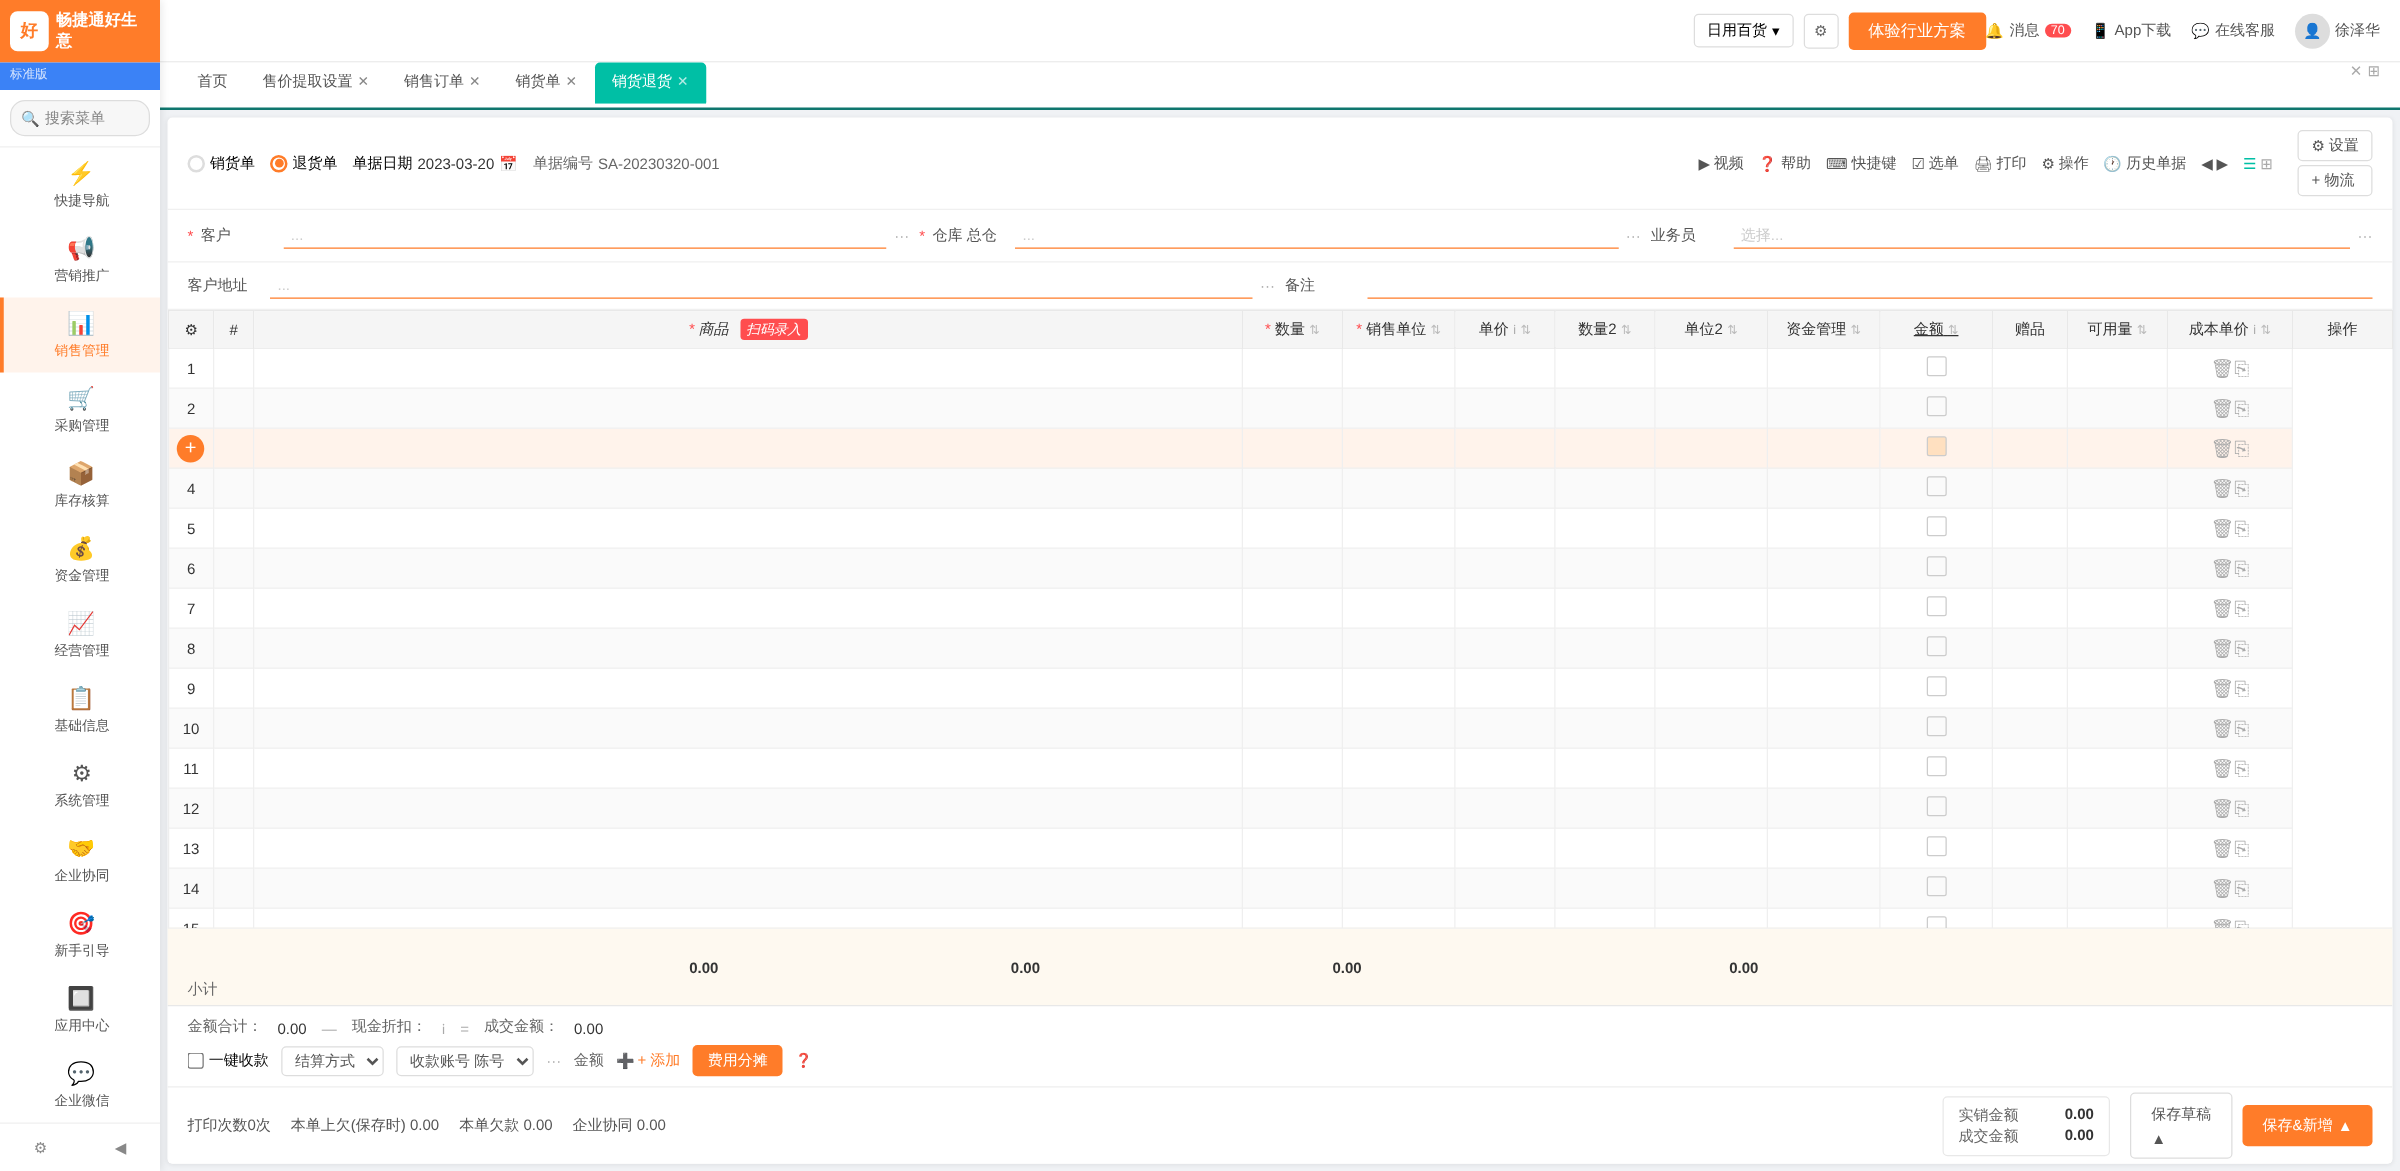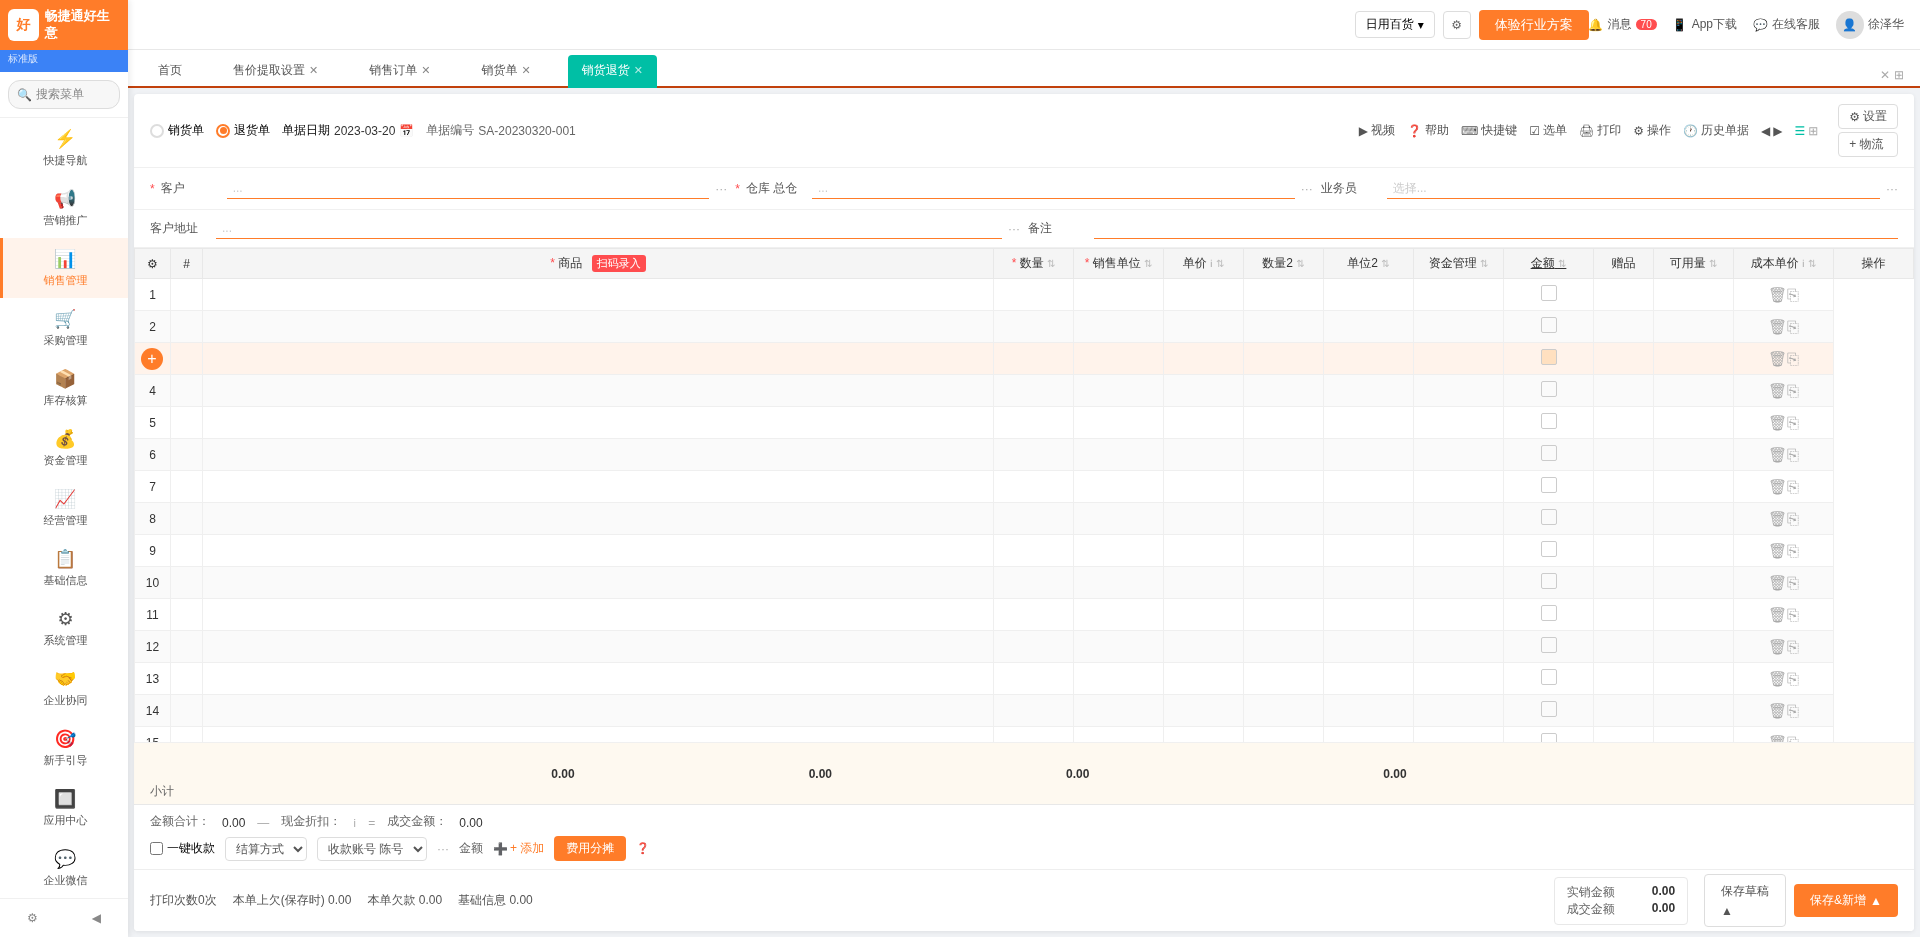--- a/index.html
+++ b/index.html
@@ -29,21 +29,21 @@
     .topbar-left { display: flex; align-items: center; gap: 8px; }
     .topbar-select { display: flex; align-items: center; gap: 4px; padding: 4px 10px; border: 1px solid #ddd; border-radius: 4px; background: #fff; cursor: pointer; }
     .topbar-gear { width: 28px; height: 28px; border: 1px solid #ddd; border-radius: 4px; display: flex; align-items: center; justify-content: center; cursor: pointer; color: #666; }
     .topbar-exp-btn { background: #ff7c29; color: #fff; border: none; border-radius: 4px; padding: 6px 16px; cursor: pointer; font-size: 13px; }
     .topbar-right { display: flex; align-items: center; gap: 16px; color: #555; }
     .topbar-right-item { display: flex; align-items: center; gap: 4px; cursor: pointer; }
     .notif-badge { background: #ff4d4f; color: #fff; border-radius: 8px; padding: 0 5px; font-size: 10px; min-width: 18px; text-align: center; }
     .topbar-avatar { width: 28px; height: 28px; border-radius: 50%; background: #ddd; display: flex; align-items: center; justify-content: center; color: #fff; font-size: 12px; overflow: hidden; }
 
     
-    .tabbar { height: 38px; background: #fff; display: flex; align-items: flex-end; padding: 0 16px; border-bottom: 2px solid #c2410c; gap: 23px; }
+    .tabbar { height: 38px; background: #fff; display: flex; align-items: flex-start; padding: 0 16px; border-bottom: 2px solid #0f766e; }
     .tab { display: flex; align-items: center; gap: 4px; padding: 7px 14px; cursor: pointer; color: #555; border-radius: 4px 4px 0 0; font-size: 13px; position: relative; border-bottom: 2px solid transparent; margin-bottom: -2px; }
     .tab.active { color: #fff; background: #00bfa5; border-bottom-color: #00bfa5; }
     .tab-close { color: inherit; opacity: 0.7; cursor: pointer; font-size: 11px; }
 
     
     .content { flex: 1; overflow: hidden; display: flex; flex-direction: column; background: #fff; margin: 6px 6px 6px 6px; border-radius: 4px; box-shadow: 0 1px 4px rgba(0,0,0,0.08); }
 
     
     .form-header { padding: 10px 16px; border-bottom: 1px solid #f0f0f0; display: flex; align-items: center; justify-content: space-between; }
     .form-header-left { display: flex; align-items: center; gap: 12px; }
@@ -68,21 +68,21 @@
     .field-input::placeholder { color: #ccc; }
     .field-dots { color: #aaa; cursor: pointer; }
     .form-fields-2 { padding: 8px 16px; display: grid; grid-template-columns: 1fr 1fr; gap: 8px; border-bottom: 1px solid #f0f0f0; }
     .data-table { width: 100%; border-collapse: collapse; table-layout: fixed; }
     .data-table th { background: #f5f5f5; border: 1px solid #e8e8e8; padding: 6px 8px; text-align: center; font-weight: normal; color: #333; white-space: nowrap; position: sticky; top: 0; z-index: 5; }
     .data-table td { border: 1px solid #efefef; padding: 4px 6px; text-align: center; color: #333; height: 32px; }
     .data-table tr:nth-child(even) td { background: #fafafa; }
     .data-table tr.active-row td { background: #fff3eb; }
     .th-gear { width: 36px; }
     .th-num { width: 32px; }
-    .th-product { min-width: 180px; }
+    .th-product { min-width: 180px; font-style: italic; }
     .th-qty { width: 80px; }
     .th-unit { width: 90px; }
     .th-price { width: 80px; }
     .th-qty2 { width: 80px; }
     .th-unit2 { width: 90px; }
     .th-packqty { width: 90px; }
     .th-amount { width: 90px; text-decoration: underline; }
     .th-gift { width: 60px; }
     .th-avail { width: 80px; }
     .th-cost { width: 100px; }
@@ -707,21 +707,21 @@
         </button>
         <span style="color:#aaa;font-size:11px;">❓</span>
       </div>
     </div>
 
     <div class="bottom-statusbar">
       <div class="bottom-status-left">
         <span>打印次数0次</span>
         <span>本单上欠(保存时) 0.00</span>
         <span>本单欠款 0.00</span>
-        <span>基础信息 0.00</span>
+        <span>企业协同 0.00</span>
       </div>
       <div class="bottom-status-right">
         <div style="background:#fff;border:1px solid #e8e8e8;border-radius:4px;padding:6px 12px;margin-right:8px;">
           <div class="summary-row">
             <span class="summary-label">实销金额</span>
             <span class="summary-val">0.00</span>
           </div>
           <div class="summary-row">
             <span class="summary-label">成交金额</span>
             <span class="summary-val">0.00</span>

